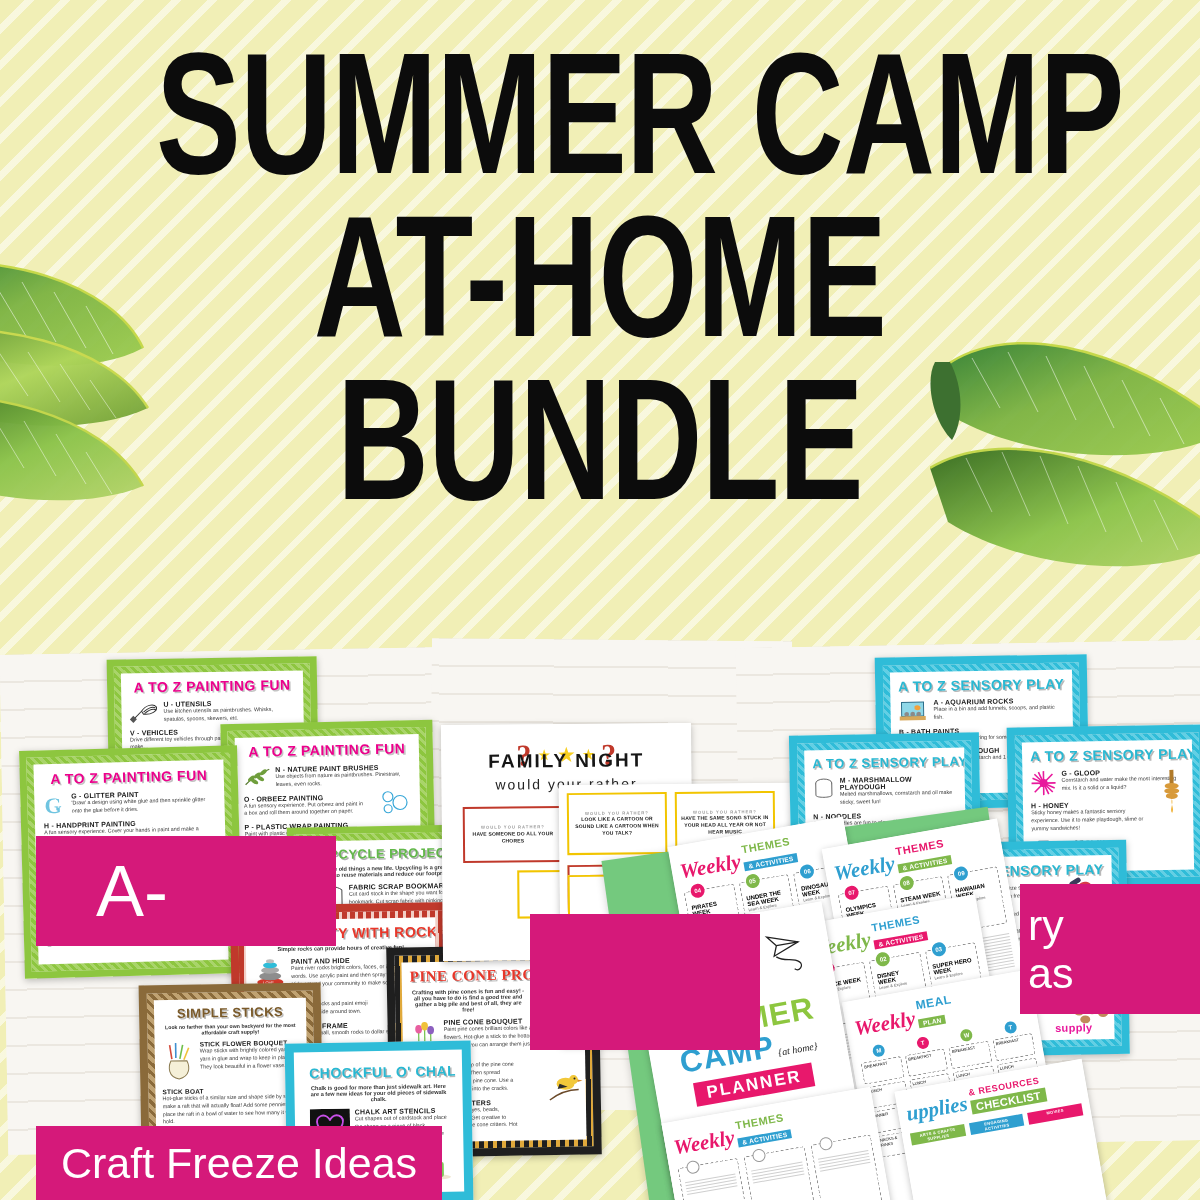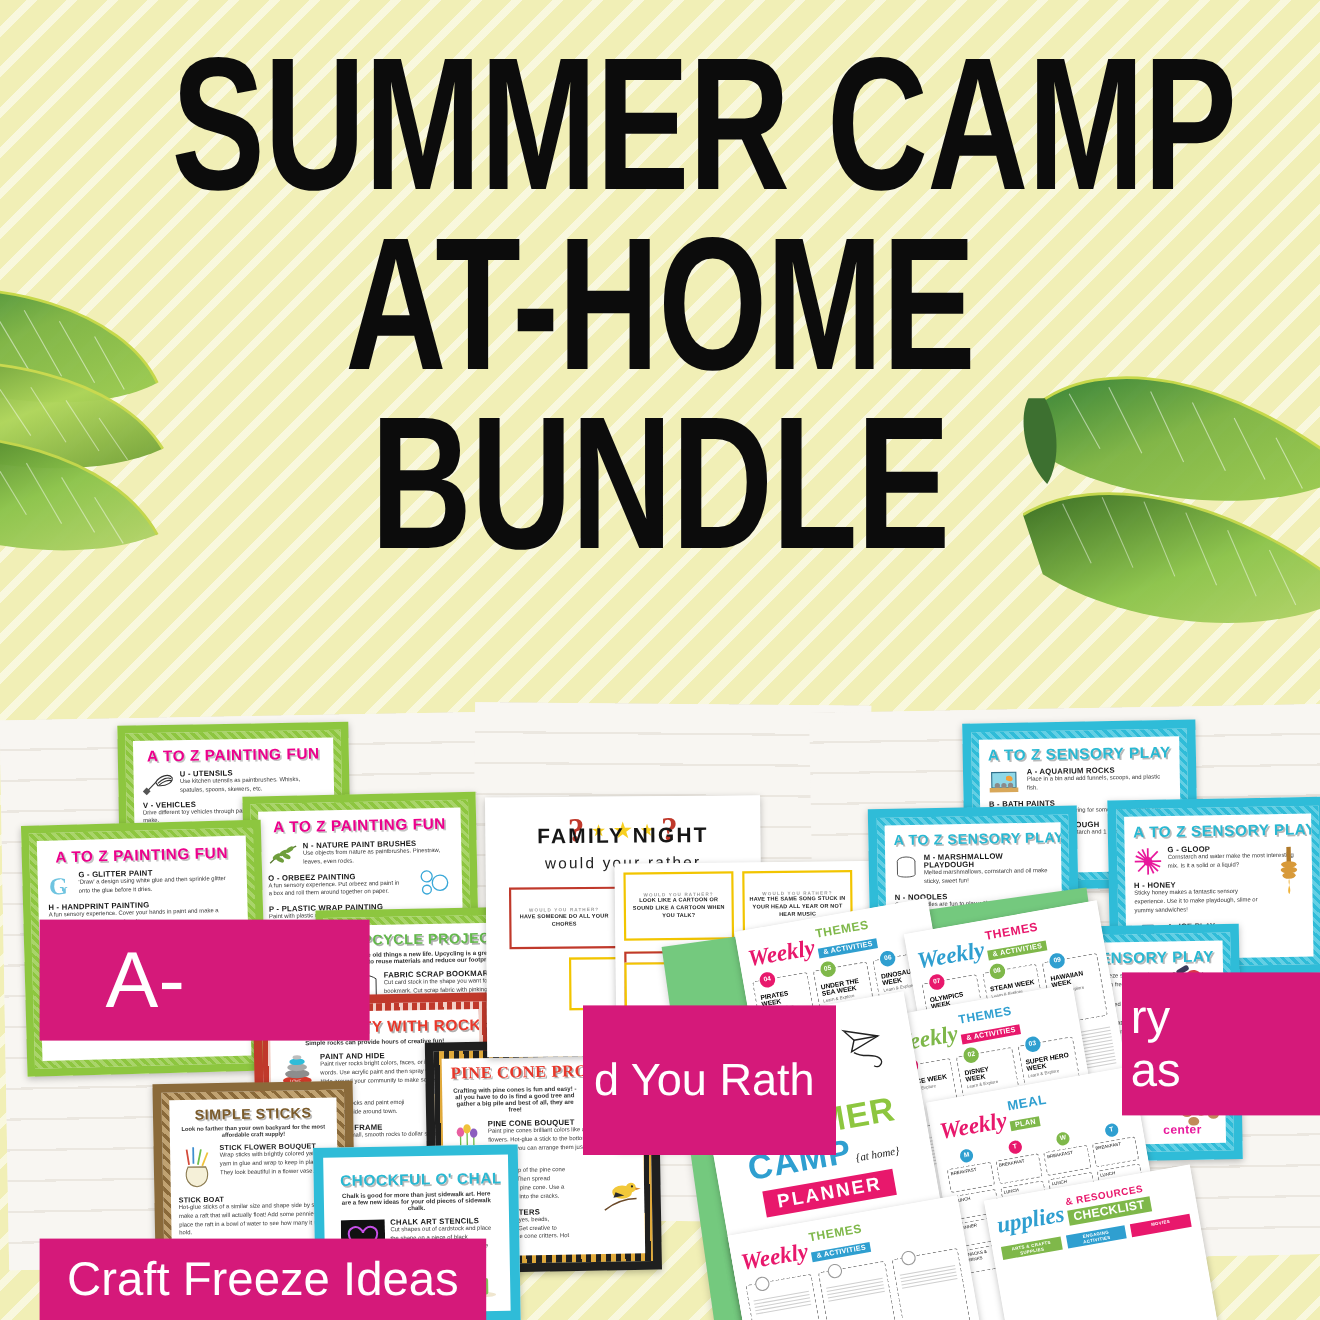--- a/index.html
+++ b/index.html
@@ -751,21 +751,21 @@
         <g fill="#c08a5a">
           <ellipse cx="8" cy="8" rx="5" ry="4"></ellipse>
             <ellipse cx="20" cy="5" rx="5" ry="4"></ellipse>
           <ellipse cx="32" cy="9" rx="5" ry="4"></ellipse>
             <ellipse cx="13" cy="18" rx="5" ry="4"></ellipse>
           <ellipse cx="26" cy="17" rx="5" ry="4"></ellipse>
             <ellipse cx="37" cy="20" rx="5" ry="4"></ellipse>
           <ellipse cx="19" cy="26" rx="5" ry="4"></ellipse>
         </g>
       </svg>
-      <div style="position:absolute; right:22px; bottom:6px; color:#e8189c; font-size:11px; font-weight:700; letter-spacing:.3px;">center</div>
+      <div style="position:absolute; right:22px; bottom:6px; color:#e8189c; font-size:11px; font-weight:700; letter-spacing:.3px;">supply</div>
     </div>
   </div>
 
   <div class="green-sheet" style="left:626px; top:196px; width:390px; height:380px; transform:rotate(-8deg);"></div>
 
   <div class="sheet" style="left:688px; top:194px; width:178px; height:250px; transform:rotate(-10deg); border:0;">
     <div class="inner" style="padding:9px 8px; inset:0;">
       <div style="display:flex; align-items:flex-end; gap:3px; margin-bottom:8px;">
         <span class="wk-script" style="color:#e8186c; font-size:21px;">Weekly</span>
         <div>
@@ -1046,21 +1046,20 @@
         </div>
       </div>
     </div>
   </div>
 
   <div class="pink-banner" id="banner-az">
     <span>A-</span>
   </div>
 
   <div class="pink-banner" id="banner-rather">
-    <span>d You Rath</span>
   </div>
 
   <div class="pink-banner" id="banner-sensory">
     <span>ry</span>
     <span>as</span>
   </div>
 
   <div class="pink-banner" id="banner-craft">
     <span>Craft Freeze Ideas</span>
   </div>

